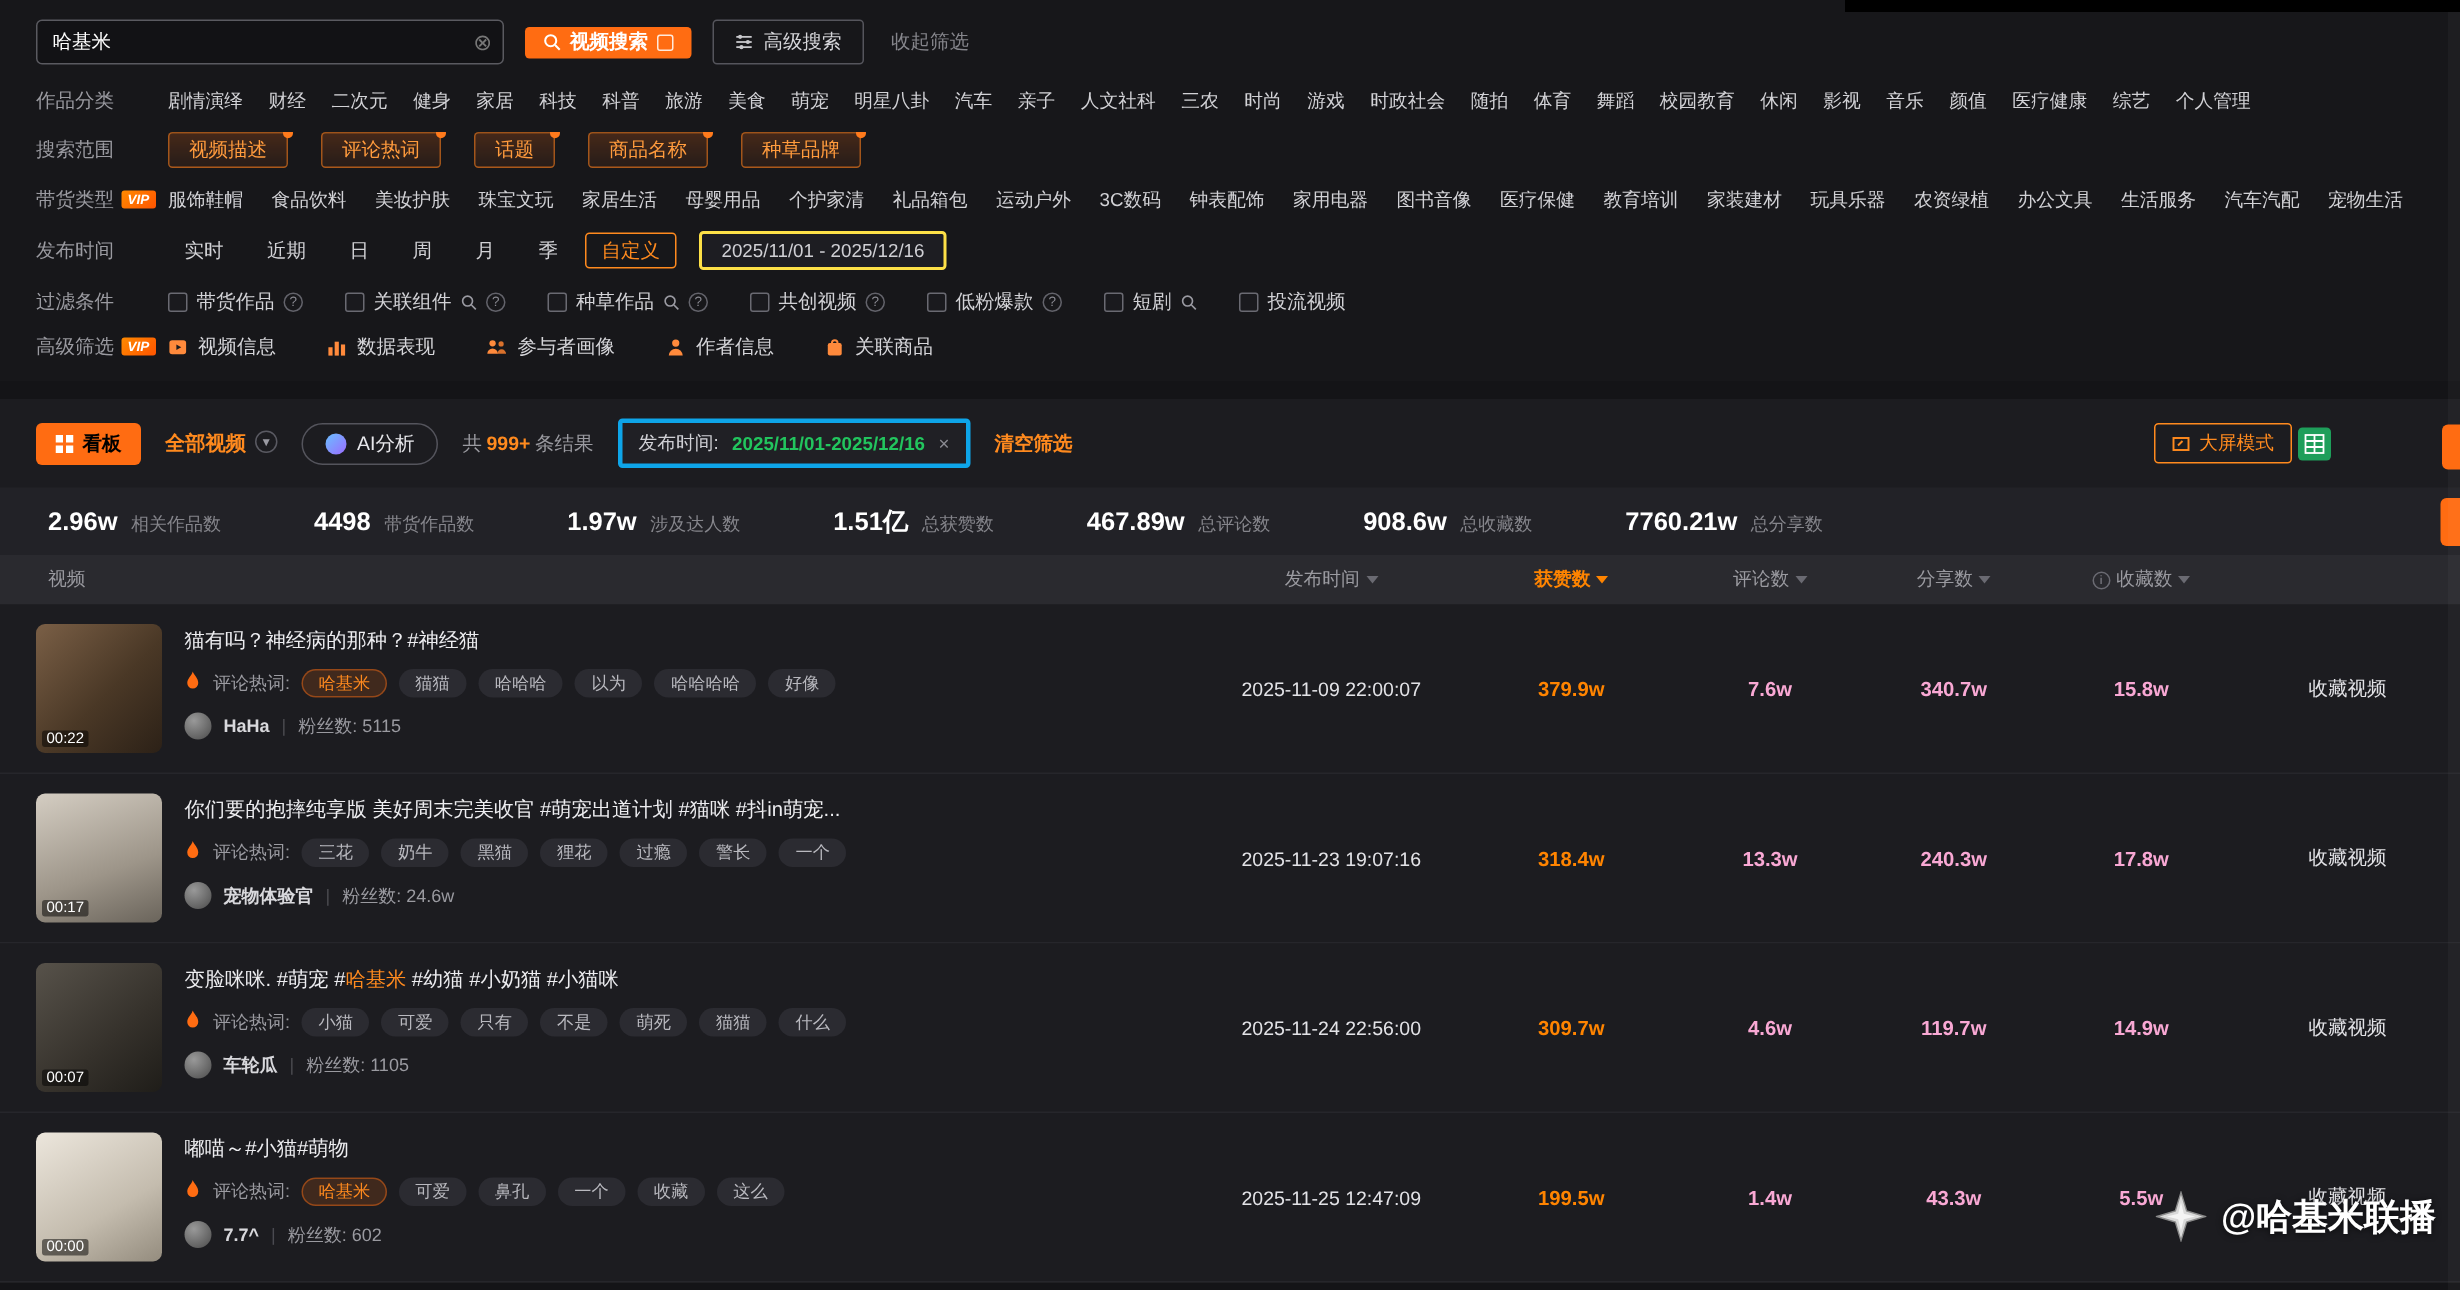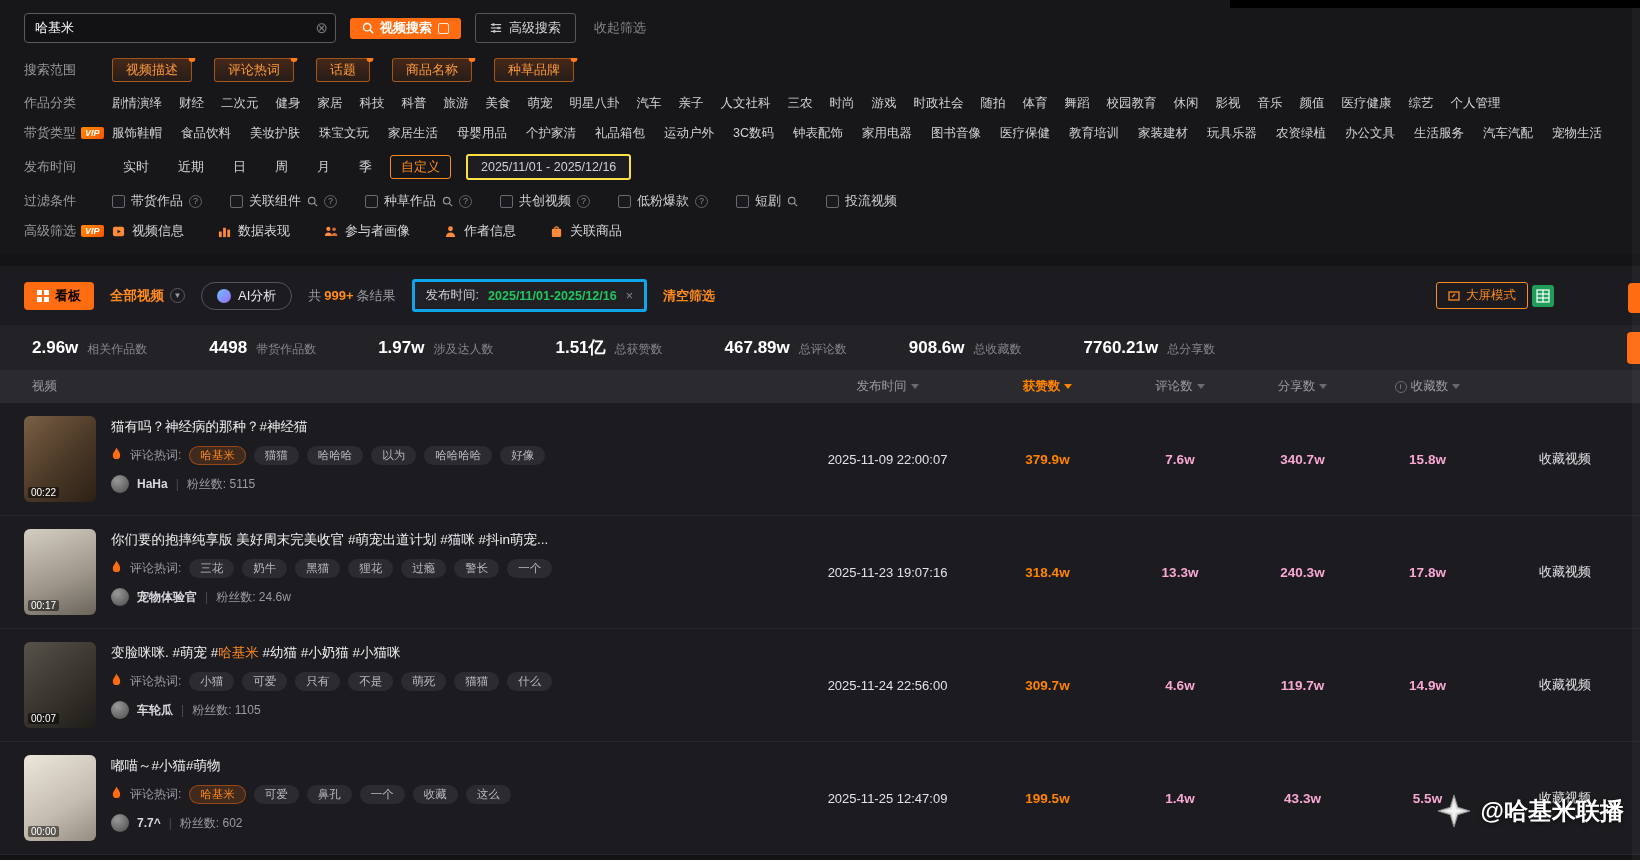--- a/index.html
+++ b/index.html
@@ -39,21 +39,21 @@
   .qmark { width:13px; height:13px; border:1px solid #63636b; border-radius:50%; color:#8a8a92; font-size:9px; display:inline-flex; align-items:center; justify-content:center; }
   .mag { color:#9a9aa2; display:inline-flex; }
 
   .adv-item { display:inline-flex; align-items:center; gap:7px; margin-right:34px; color:#d6d6da; font-size:13px; cursor:pointer;}
   .aicon { display:inline-flex; }
 
   
   .results { background:#1c1c20; margin-top:12px; position:relative; }
   .toolbar { display:flex; align-items:center; gap:16px; padding:13px 24px; }
   .btn-board { display:inline-flex; align-items:center; gap:6px; background:#ff6c12; color:#000000; border:none; border-radius:4px; padding:5px 13px; font-size:13px; font-weight:bold; cursor:pointer; font-family:inherit;}
-  .all-videos { color:#ff8a1e; font-weight:bold; display:inline-flex; gap:6px; align-items:center; cursor:pointer; font-size:13.5px;}
+  .all-videos { color:#ff8a1e; font-weight:bold; display:inline-flex; gap:6px; align-items:flex-start; cursor:pointer; font-size:13.5px;}
   .circle-caret { width:15px; height:15px; border:1px solid #5a5a62; border-radius:50%; color:#9a9aa2; font-size:8px; display:inline-flex; align-items:center; justify-content:center;}
   .btn-ai { display:inline-flex; align-items:center; gap:7px; border:1px solid #54545c; border-radius:15px; padding:4px 15px; color:#e8e8ec; background:transparent; font-size:13px; cursor:pointer; font-family:inherit;}
   .ai-orb { width:14px; height:14px; border-radius:50%; background:linear-gradient(135deg,#69c0ff,#9b6bff); display:inline-block;}
   .result-count { color:#9a9aa0; font-size:13px; }
   .result-count b { color:#ff8a1e; margin:0 3px; }
   .chip-filter { display:inline-flex; gap:9px; align-items:center; border:3px solid #0ea5e9; background:#202025; padding:5px 11px; border-radius:3px; font-size:12.5px; color:#cfcfd4;}
   .chip-filter .val { color:#22c55e; font-weight:bold; }
   .chip-filter .x { color:#8a8a92; cursor:pointer; }
   .clear-filters { color:#ff8a1e; font-size:13px; cursor:pointer; font-weight:bold;}
   .toolbar-right { margin-left:auto; display:flex; gap:4px; align-items:center; padding-right:62px; }
@@ -70,21 +70,21 @@
   .thead { background:#2a2a2f; padding:8px 0 8px 24px; color:#9a9aa0; font-size:12.5px; align-items:center; }
   .th { display:flex; align-items:center; justify-content:center; gap:4px; }
   .th-video { justify-content:flex-start; padding-left:8px; }
   .caret { width:0; height:0; border-left:4px solid transparent; border-right:4px solid transparent; border-top:5px solid #6a6a72; }
   .th.likes { color:#ff8400; font-weight:bold; }
   .th.likes .caret { border-top-color:#ff8400; }
   .info-i { width:12px; height:12px; border:1px solid #6a6a72; border-radius:50%; font-size:8px; display:inline-flex; align-items:center; justify-content:center; color:#8a8a92;}
 
   .trow { padding:13px 0 13px 24px; border-bottom:1px solid #26262b; align-items:center; background:#1c1c20; }
   .cell.info { display:flex; gap:15px; }
-  .thumb { width:72px; height:86px; border-radius:6px; position:relative; flex:none; cursor:pointer;}
+  .thumb { width:84px; height:86px; border-radius:6px; position:relative; flex:none; cursor:pointer;}
   .thumb-1 { background:linear-gradient(135deg,#7a5f46,#4a3826 55%,#2c2117); }
   .thumb-2 { background:linear-gradient(160deg,#d4cdc2,#9d9589 60%,#6a645b); }
   .thumb-3 { background:linear-gradient(140deg,#57524a,#35312b 60%,#1f1d19); }
   .thumb-4 { background:linear-gradient(150deg,#ece6dc,#c4bcae 60%,#948c7e); }
   .dur { position:absolute; left:4px; bottom:4px; color:#fff; font-size:10px; background:rgba(0,0,0,.5); padding:0 3px; border-radius:2px; }
   .meta { display:flex; flex-direction:column; gap:10px; padding-top:2px; }
   .title { color:#ededf0; font-size:13.5px; cursor:pointer;}
   .title .hl { color:#ff8a1e; }
   .hot { display:flex; align-items:center; gap:8px; }
   .hlabel { color:#9a9aa0; font-size:12px; }
@@ -130,42 +130,20 @@
         <circle cx="4" cy="3" r="1.6" fill="#c8c8cc"></circle>
         <circle cx="10" cy="7" r="1.6" fill="#c8c8cc"></circle>
         <circle cx="5" cy="11" r="1.6" fill="#c8c8cc"></circle>
       </svg>
     <span>高级搜索</span>
   </button>
   <span class="collapse">收起筛选</span>
 </header>
 
 <section class="filters">
-  <div class="frow">
-    <span class="flabel">
-        <span>搜索范围</span>
-      </span>
-    <div class="fitems" id="scope-items">
-        <span class="scope-chip"><span>视频描述</span><span class="flame"><svg width="10" height="13" viewBox="0 0 12 14">
-              <path d="M6 0C7 3 10 4.5 10 8.5a4 4 0 0 1-8 0C2 5 5 3.5 6 0z" fill="#ff7a1c"></path>
-            </svg></span></span>
-        <span class="scope-chip"><span>评论热词</span><span class="flame"><svg width="10" height="13" viewBox="0 0 12 14">
-              <path d="M6 0C7 3 10 4.5 10 8.5a4 4 0 0 1-8 0C2 5 5 3.5 6 0z" fill="#ff7a1c"></path>
-            </svg></span></span>
-        <span class="scope-chip"><span>话题</span><span class="flame"><svg width="10" height="13" viewBox="0 0 12 14">
-              <path d="M6 0C7 3 10 4.5 10 8.5a4 4 0 0 1-8 0C2 5 5 3.5 6 0z" fill="#ff7a1c"></path>
-            </svg></span></span>
-        <span class="scope-chip"><span>商品名称</span><span class="flame"><svg width="10" height="13" viewBox="0 0 12 14">
-              <path d="M6 0C7 3 10 4.5 10 8.5a4 4 0 0 1-8 0C2 5 5 3.5 6 0z" fill="#ff7a1c"></path>
-            </svg></span></span>
-        <span class="scope-chip"><span>种草品牌</span><span class="flame"><svg width="10" height="13" viewBox="0 0 12 14">
-              <path d="M6 0C7 3 10 4.5 10 8.5a4 4 0 0 1-8 0C2 5 5 3.5 6 0z" fill="#ff7a1c"></path>
-            </svg></span></span>
-      </div>
-  </div>
   <div class="frow">
     <span class="flabel">
         <span>作品分类</span>
       </span>
     <div class="fitems" id="category-items">
         <a class="cat-item">剧情演绎</a>
         <a class="cat-item">财经</a>
         <a class="cat-item">二次元</a>
         <a class="cat-item">健身</a>
         <a class="cat-item">家居</a>
@@ -186,20 +164,42 @@
         <a class="cat-item">体育</a>
         <a class="cat-item">舞蹈</a>
         <a class="cat-item">校园教育</a>
         <a class="cat-item">休闲</a>
         <a class="cat-item">影视</a>
         <a class="cat-item">音乐</a>
         <a class="cat-item">颜值</a>
         <a class="cat-item">医疗健康</a>
         <a class="cat-item">综艺</a>
         <a class="cat-item">个人管理</a>
+      </div>
+  </div>
+  <div class="frow">
+    <span class="flabel">
+        <span>搜索范围</span>
+      </span>
+    <div class="fitems" id="scope-items">
+        <span class="scope-chip"><span>视频描述</span><span class="flame"><svg width="10" height="13" viewBox="0 0 12 14">
+              <path d="M6 0C7 3 10 4.5 10 8.5a4 4 0 0 1-8 0C2 5 5 3.5 6 0z" fill="#ff7a1c"></path>
+            </svg></span></span>
+        <span class="scope-chip"><span>评论热词</span><span class="flame"><svg width="10" height="13" viewBox="0 0 12 14">
+              <path d="M6 0C7 3 10 4.5 10 8.5a4 4 0 0 1-8 0C2 5 5 3.5 6 0z" fill="#ff7a1c"></path>
+            </svg></span></span>
+        <span class="scope-chip"><span>话题</span><span class="flame"><svg width="10" height="13" viewBox="0 0 12 14">
+              <path d="M6 0C7 3 10 4.5 10 8.5a4 4 0 0 1-8 0C2 5 5 3.5 6 0z" fill="#ff7a1c"></path>
+            </svg></span></span>
+        <span class="scope-chip"><span>商品名称</span><span class="flame"><svg width="10" height="13" viewBox="0 0 12 14">
+              <path d="M6 0C7 3 10 4.5 10 8.5a4 4 0 0 1-8 0C2 5 5 3.5 6 0z" fill="#ff7a1c"></path>
+            </svg></span></span>
+        <span class="scope-chip"><span>种草品牌</span><span class="flame"><svg width="10" height="13" viewBox="0 0 12 14">
+              <path d="M6 0C7 3 10 4.5 10 8.5a4 4 0 0 1-8 0C2 5 5 3.5 6 0z" fill="#ff7a1c"></path>
+            </svg></span></span>
       </div>
   </div>
   <div class="frow ecom">
     <span class="flabel">
         <span>带货类型</span>
         <span class="vip">VIP</span>
       </span>
     <div class="fitems" id="ecom-items">
         <a class="cat-item">服饰鞋帽</a>
         <a class="cat-item">食品饮料</a>

